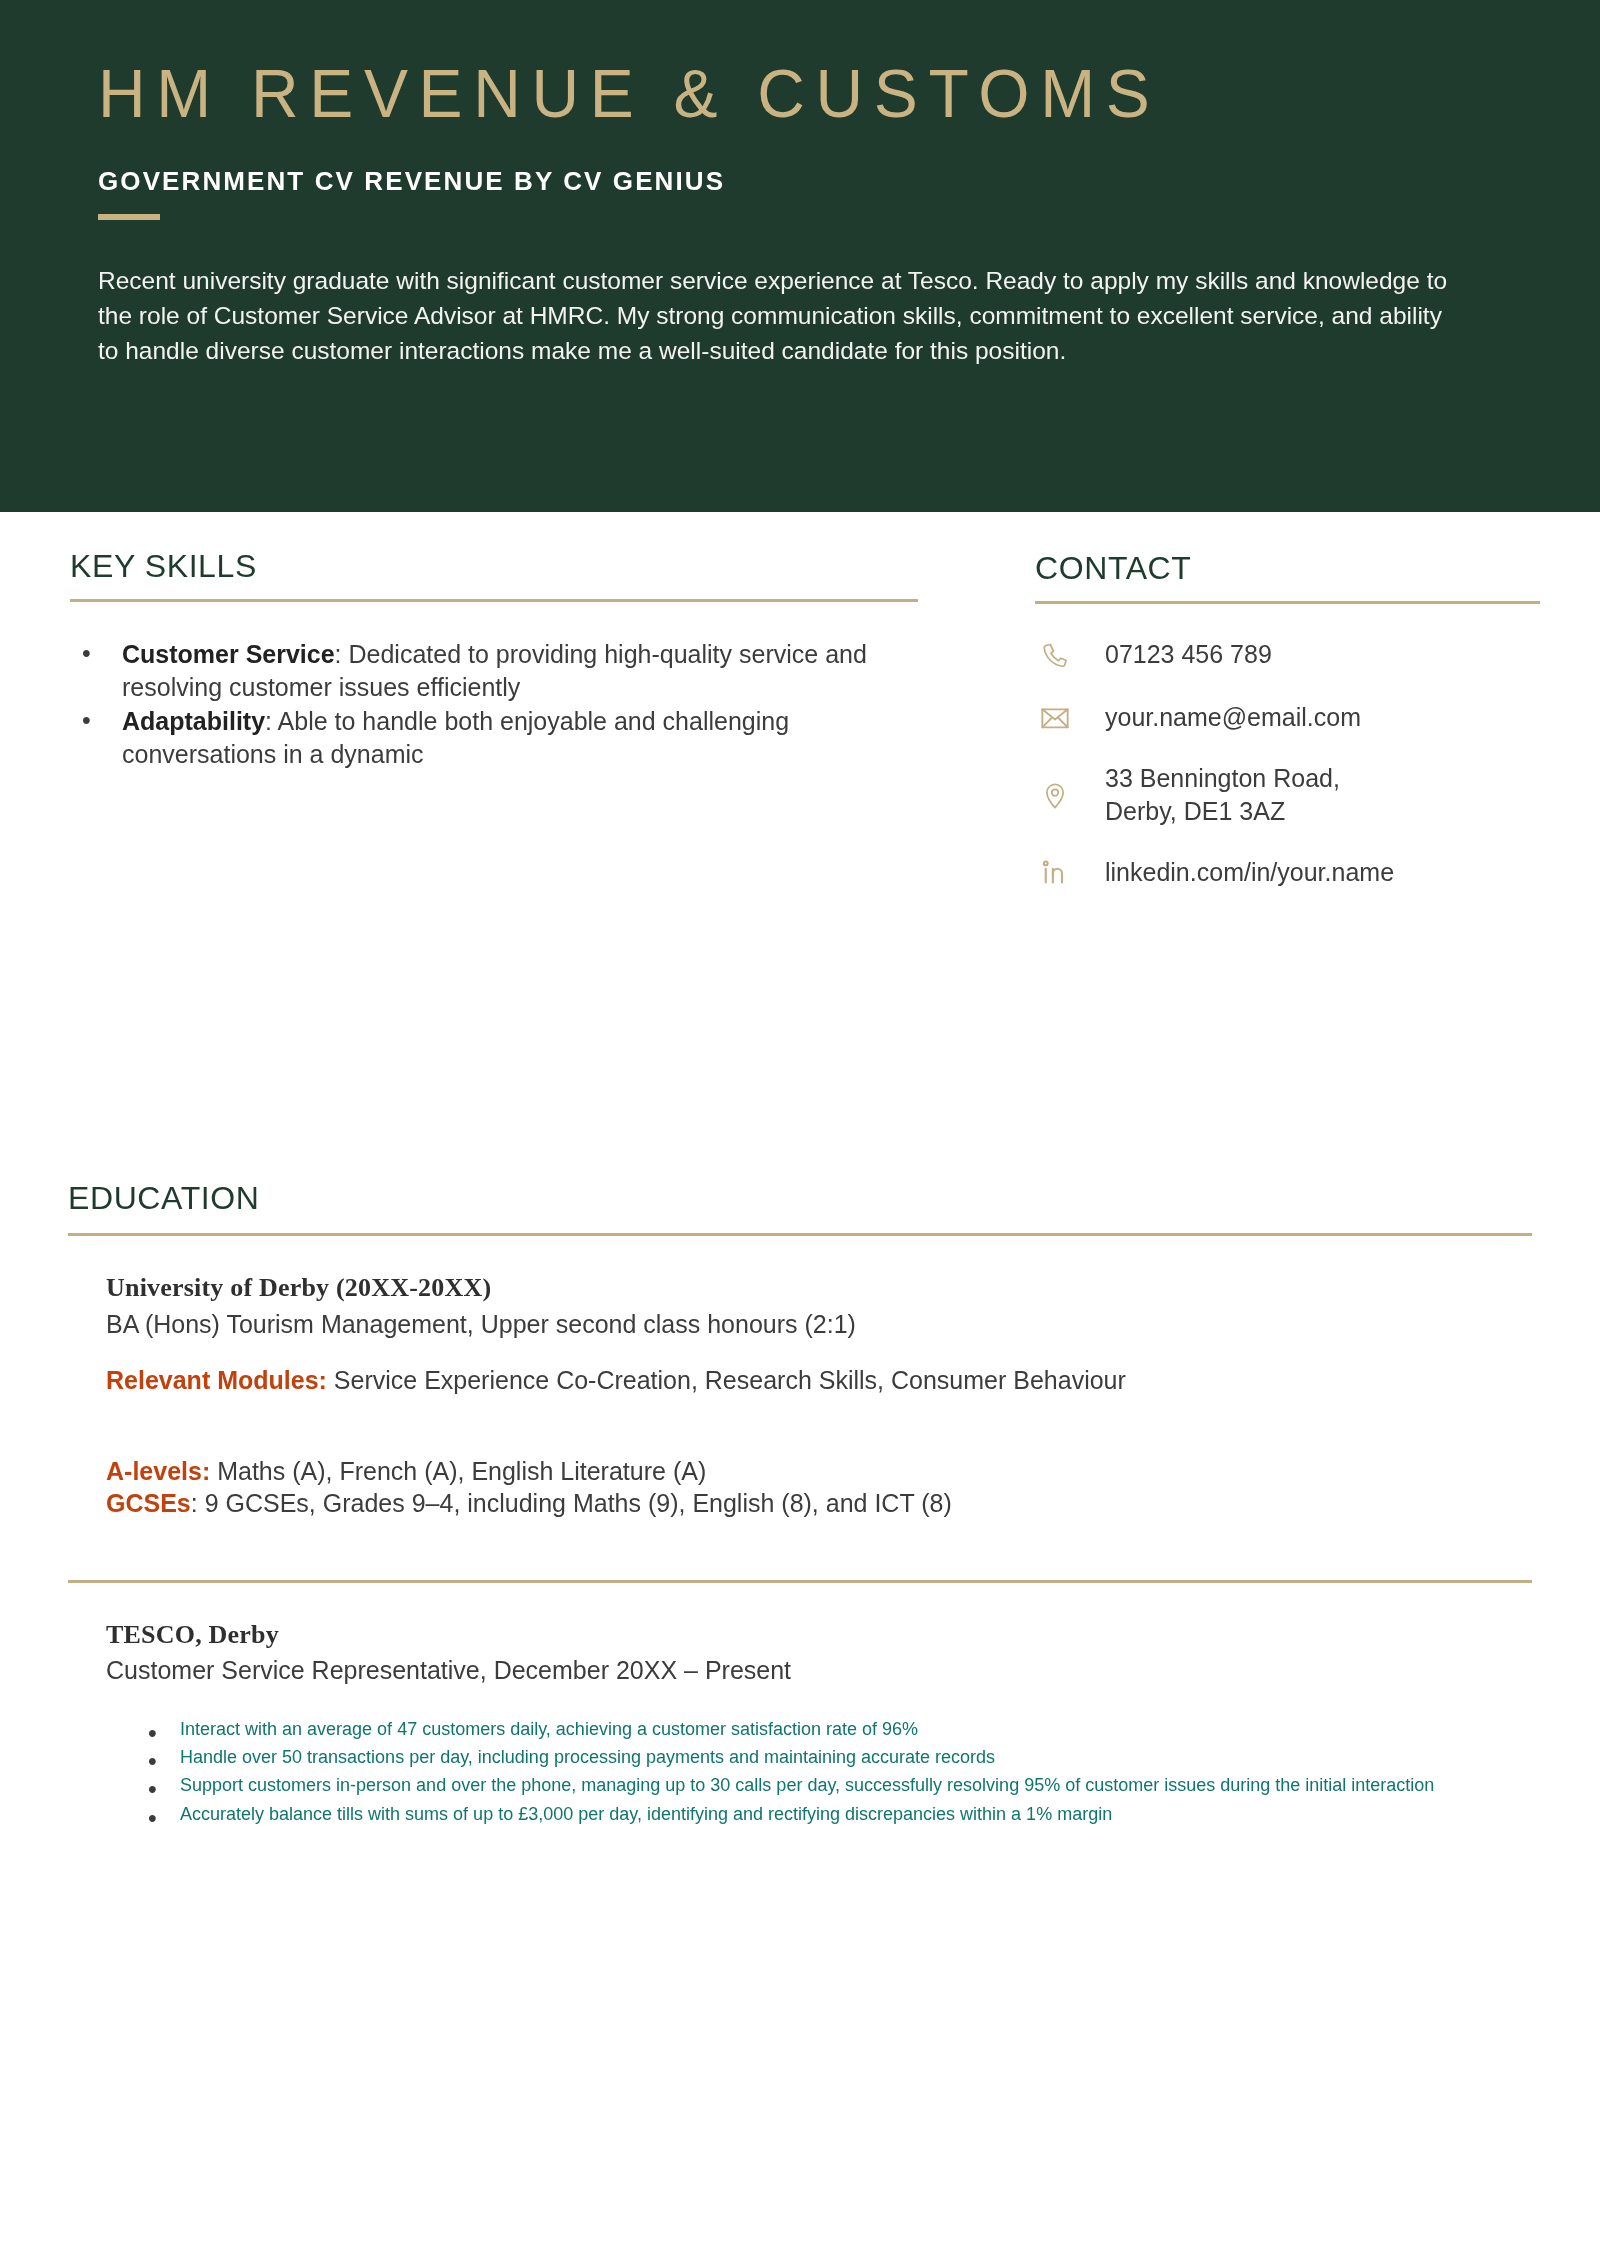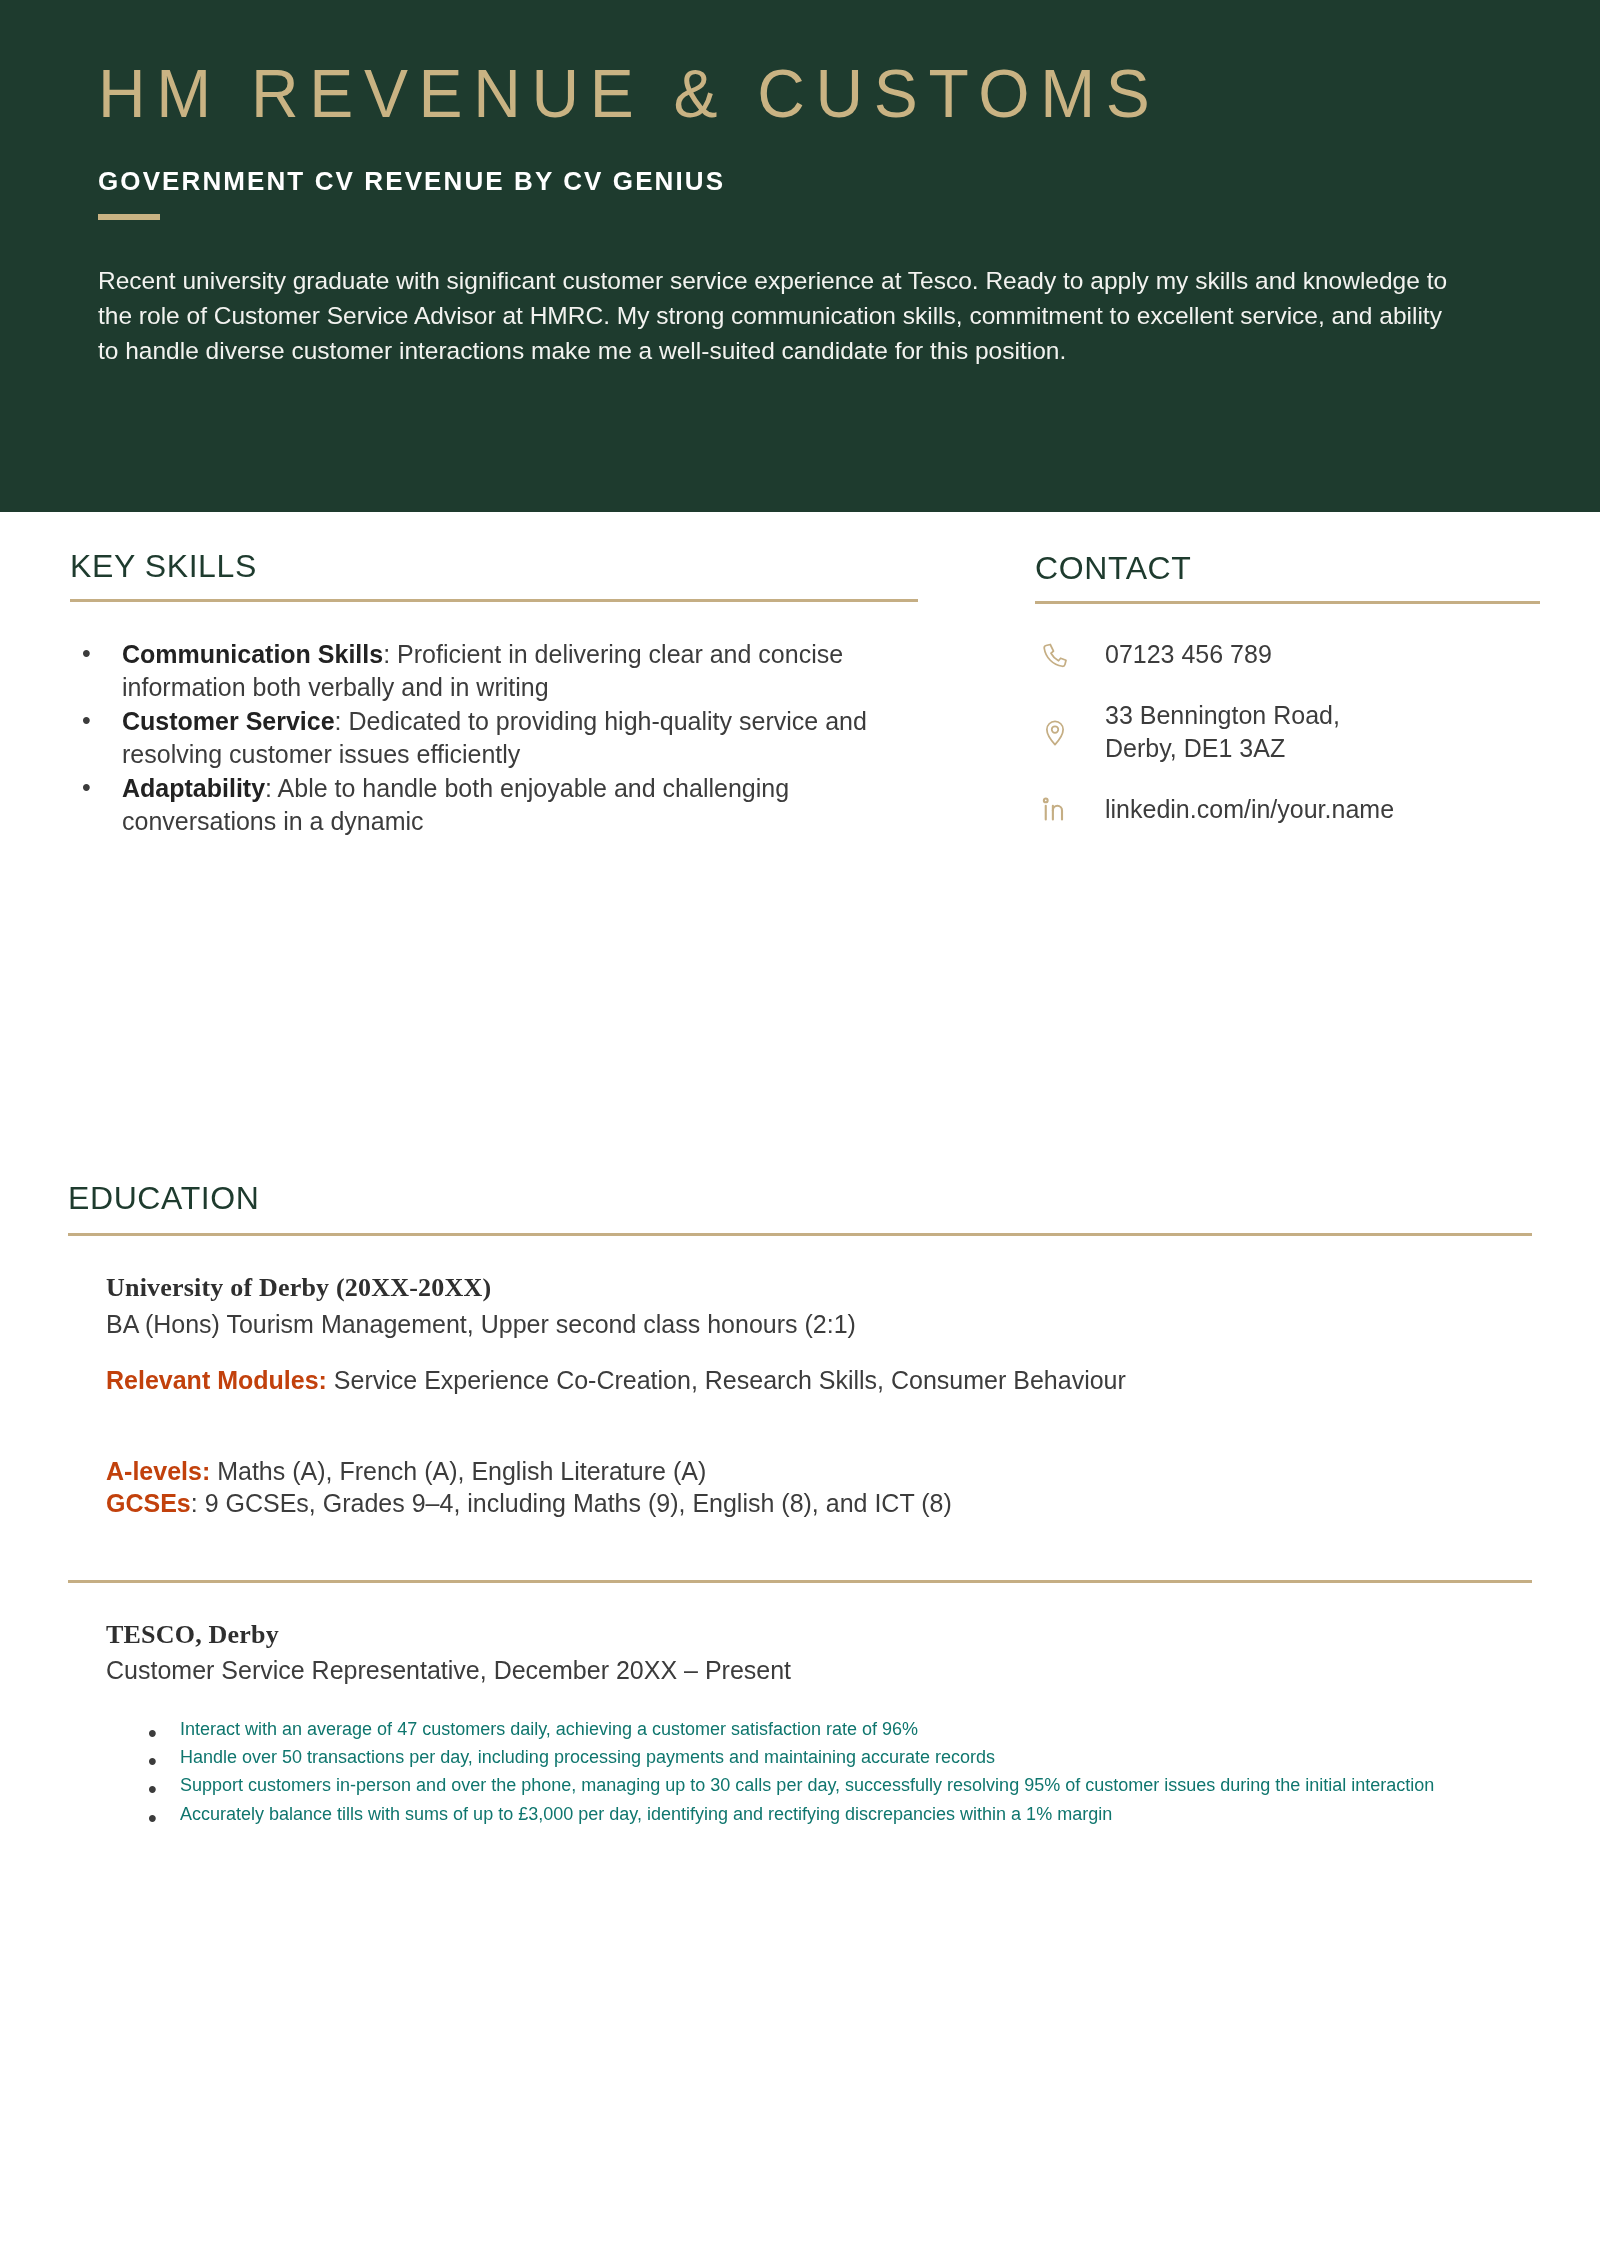--- a/index.html
+++ b/index.html
@@ -244,40 +244,50 @@
     <div class="header-rule"></div>
     <div class="header-summary">Recent university graduate with significant customer service experience at Tesco. Ready to apply my skills and knowledge to the role of Customer Service Advisor at HMRC. My strong communication skills, commitment to excellent service, and ability to handle diverse customer interactions make me a well-suited candidate for this position.</div>
   </div>
 
   <div class="two-col" style="height:480px;">
 
     <div class="col-left">
       <div class="section-title">KEY SKILLS</div>
       <hr class="rule-gold">
       <ul class="skills-list">
-        <li><strong>Communication Skills</strong><span>: Proficient in delivering clear and concise information both verbally and in writing</span></li>
         <li><strong>Customer Service</strong><span>: Dedicated to providing high-quality service and resolving customer issues efficiently</span></li>
         <li><strong>Adaptability</strong><span>: Able to handle both enjoyable and challenging conversations in a dynamic</span></li>
       </ul>
     </div>
 
     <div class="col-right">
       <div class="section-title">CONTACT</div>
       <hr class="rule-gold">
       <ul class="contact-list">
 
         <li class="contact-row">
           <span class="contact-icon">
             <svg width="30" height="30" viewBox="0 0 24 24" fill="none" stroke="#c5ae84" stroke-width="1.4" stroke-linecap="round" stroke-linejoin="round">
               <path d="M8.2 3.6 4.9 4.4a2 2 0 0 0-1.5 2.2c.5 3.6 2.2 7 4.8 9.6 2.6 2.6 6 4.3 9.6 4.8a2 2 0 0 0 2.2-1.5l.8-3.3-4.3-1.6-1.7 2a14.5 14.5 0 0 1-6-6l2-1.7z"></path>
             </svg>
           </span>
           <span class="contact-text">07123 456 789</span>
         </li>
 
+        <li class="contact-row">
+          <span class="contact-icon">
+            <svg width="32" height="32" viewBox="0 0 24 24" fill="none" stroke="#c5ae84" stroke-width="1.4" stroke-linecap="round" stroke-linejoin="round">
+              <rect x="2.5" y="5.5" width="19" height="13.5"></rect>
+              <path d="M2.5 5.5 12 13.2l9.5-7.7"></path>
+              <path d="M2.5 19 9.4 12"></path>
+              <path d="M21.5 19 14.6 12"></path>
+            </svg>
+          </span>
+          <span class="contact-text">your.name@email.com</span>
+        </li>
 
         <li class="contact-row">
           <span class="contact-icon">
             <svg width="30" height="30" viewBox="0 0 24 24" fill="none" stroke="#c5ae84" stroke-width="1.4" stroke-linecap="round" stroke-linejoin="round">
               <path d="M12 2.7c-3.6 0-6.5 2.9-6.5 6.5 0 4.9 6.5 12.1 6.5 12.1s6.5-7.2 6.5-12.1c0-3.6-2.9-6.5-6.5-6.5z"></path>
               <circle cx="12" cy="9.2" r="2.6"></circle>
             </svg>
           </span>
           <span class="contact-text">33 Bennington Road,
 Derby, DE1 3AZ</span>

